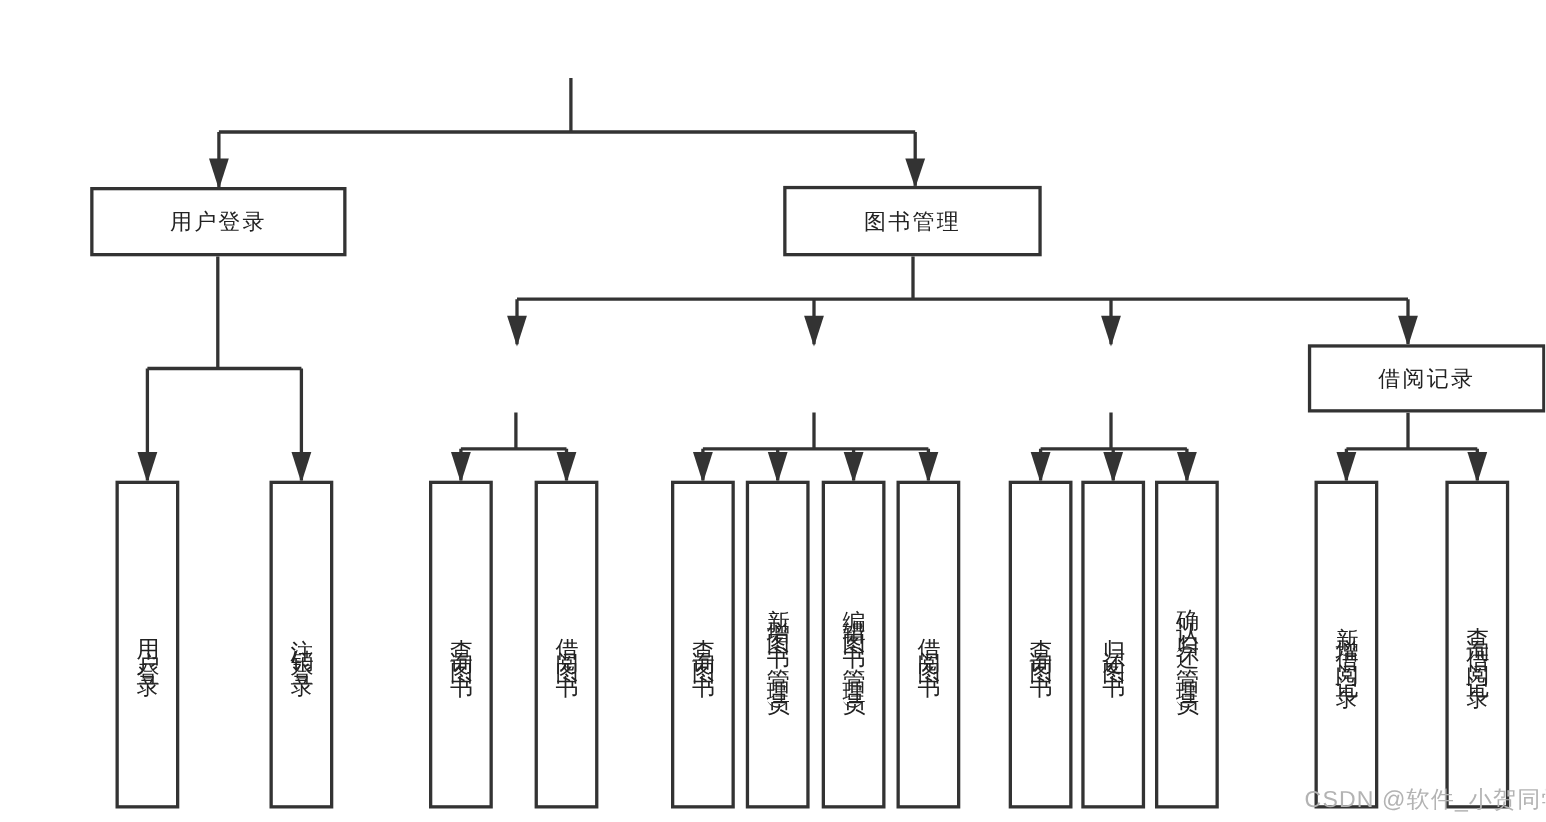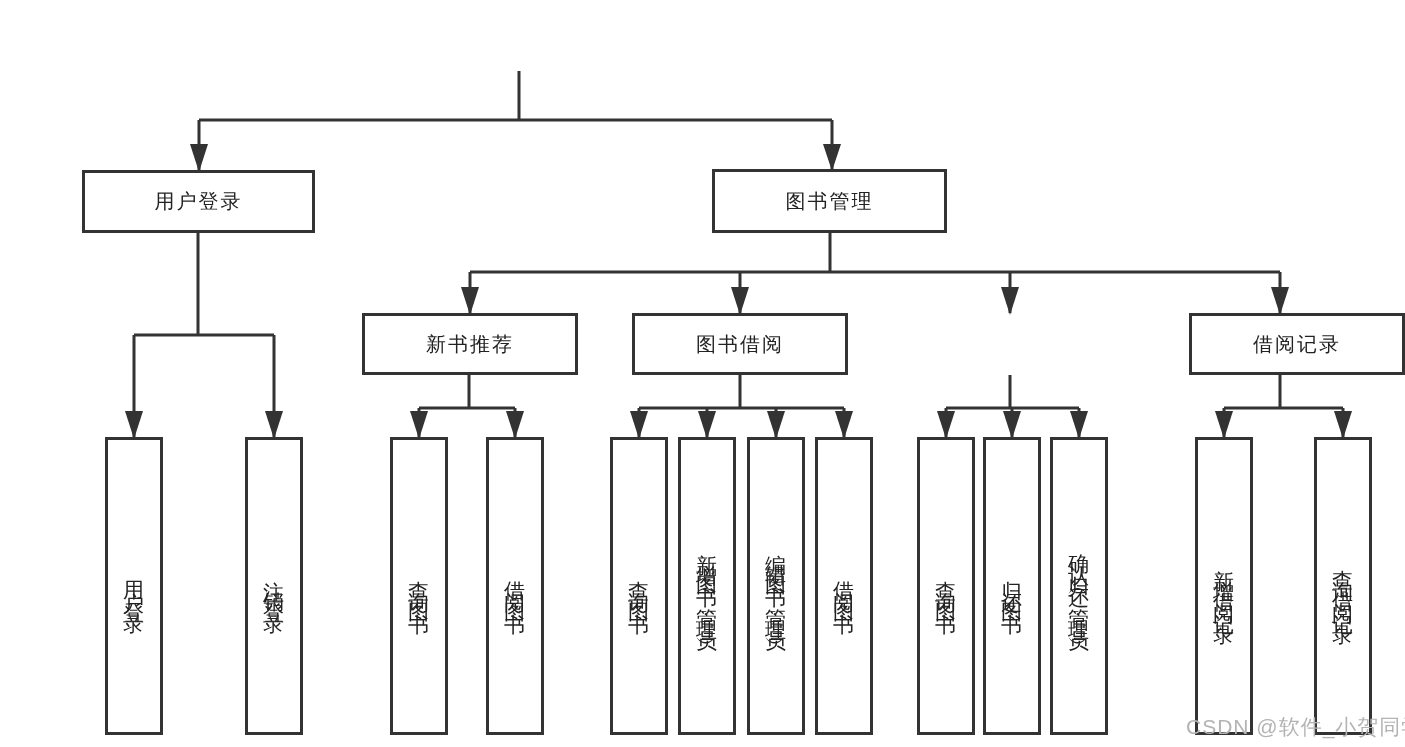--- a/index.html
+++ b/index.html
@@ -99,26 +99,20 @@
   </svg>
 
 
   <div class="node" style="left:82px; top:170px; width:233px; height:63px;">
     <span>用户登录</span>
   </div>
   <div class="node" style="left:712px; top:169px; width:235px; height:64px;">
     <span>图书管理</span>
   </div>
 
-  <div class="node" style="left:362px; top:313px; width:216px; height:62px;">
-    <span>新书推荐</span>
-  </div>
-  <div class="node" style="left:632px; top:313px; width:216px; height:62px;">
-    <span>图书借阅</span>
-  </div>
   <div class="node" style="left:1172px; top:313px; width:216px; height:62px;margin-left:17px;">
     <span>借阅记录</span>
   </div>
 
   <div class="node v-node" style="left:105px; top:437px; width:58px; height:298px;">
     <span class="vtext">用户登录</span>
   </div>
   <div class="node v-node" style="left:245px; top:437px; width:58px; height:298px;">
     <span class="vtext">注销登录</span>
   </div>

